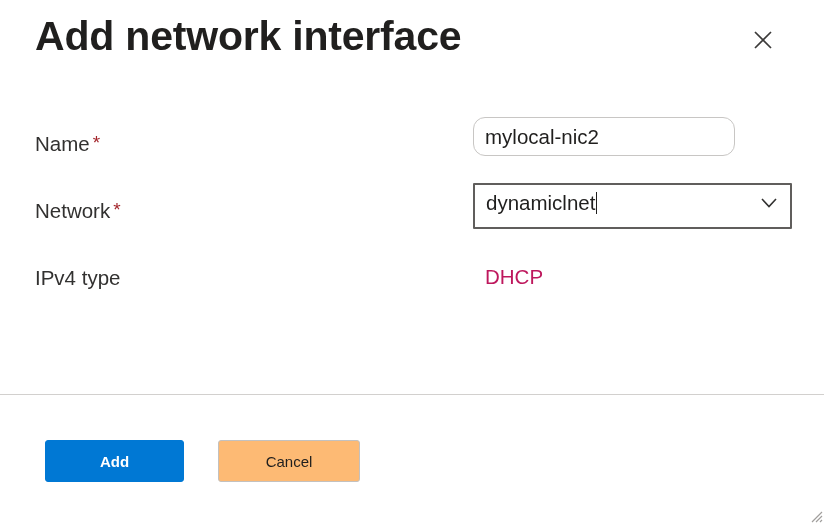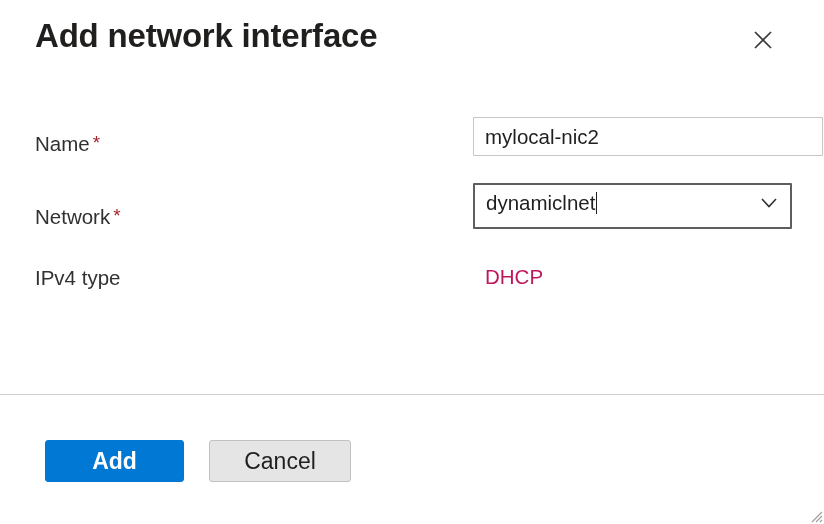--- a/index.html
+++ b/index.html
@@ -27,21 +27,21 @@
     left: 0;
     top: 0;
     width: 824px;
     height: 96px;
   }
 
   .dialog-title {
     position: absolute;
     left: 35px;
     top: 14px;
-    font-size: 33px;
+    font-size: 41px;
     font-weight: 600;
     color: #201f1e;
     letter-spacing: -0.2px;
     line-height: 44px;
     white-space: nowrap;
   }
 
   .close-button {
     position: absolute;
     left: 744px;
@@ -79,40 +79,40 @@
 
   .field-label {
     position: absolute;
     left: 35px;
     font-size: 20.5px;
     color: #323130;
     white-space: nowrap;
     line-height: 28px;
   }
   .row-name .field-label    { top: 13px; }
-  .row-network .field-label { top: 19px; }
+  .row-network .field-label { top: 13px; }
   .row-ipv4 .field-label    { top: 4px; }
 
   .required-mark {
     color: #a4262c;
     font-size: 19px;
     margin-left: 3px;
     vertical-align: 2px;
   }
 
   
   .text-input {
     position: absolute;
     left: 473px;
     top: 1px;
-    width: 350px;
+    width: 262px;
     height: 39px;
     box-sizing: border-box;
     border: 1px solid #c8c6c4;
-    border-radius: 1px;
+    border-radius: 12px;
     background: #ffffff;
     font-family: "Liberation Sans", sans-serif;
     font-size: 20.5px;
     color: #201f1e;
     padding: 0 11px;
     outline: none;
   }
 
   
   .combo-box {
@@ -180,43 +180,43 @@
     width: 824px;
     height: 129px;
   }
 
   .btn {
     position: absolute;
     top: 45px;
     height: 42px;
     box-sizing: border-box;
     font-family: "Liberation Sans", sans-serif;
-    font-size: 23px;
+    font-size: 15px;
     border-radius: 3px;
     cursor: pointer;
     padding: 13px;
     display: flex;
     align-items: center;
     justify-content: center;
     white-space: nowrap;
   }
 
   .btn-primary {
     left: 45px;
     width: 139px;
     background: #0078d4;
     border: 1px solid #0078d4;
     color: #ffffff;
     font-weight: 600;
   }
 
   .btn-secondary {
-    left: 209px;
+    left: 218px;
     width: 142px;
-    background: #e5e5e5;
+    background: #fdba74;
     border: 1px solid #c3c1bf;
     color: #201f1e;
   }
 
   
   .resize-grip {
     position: absolute;
     right: 1px;
     bottom: 1px;
     width: 16px;

